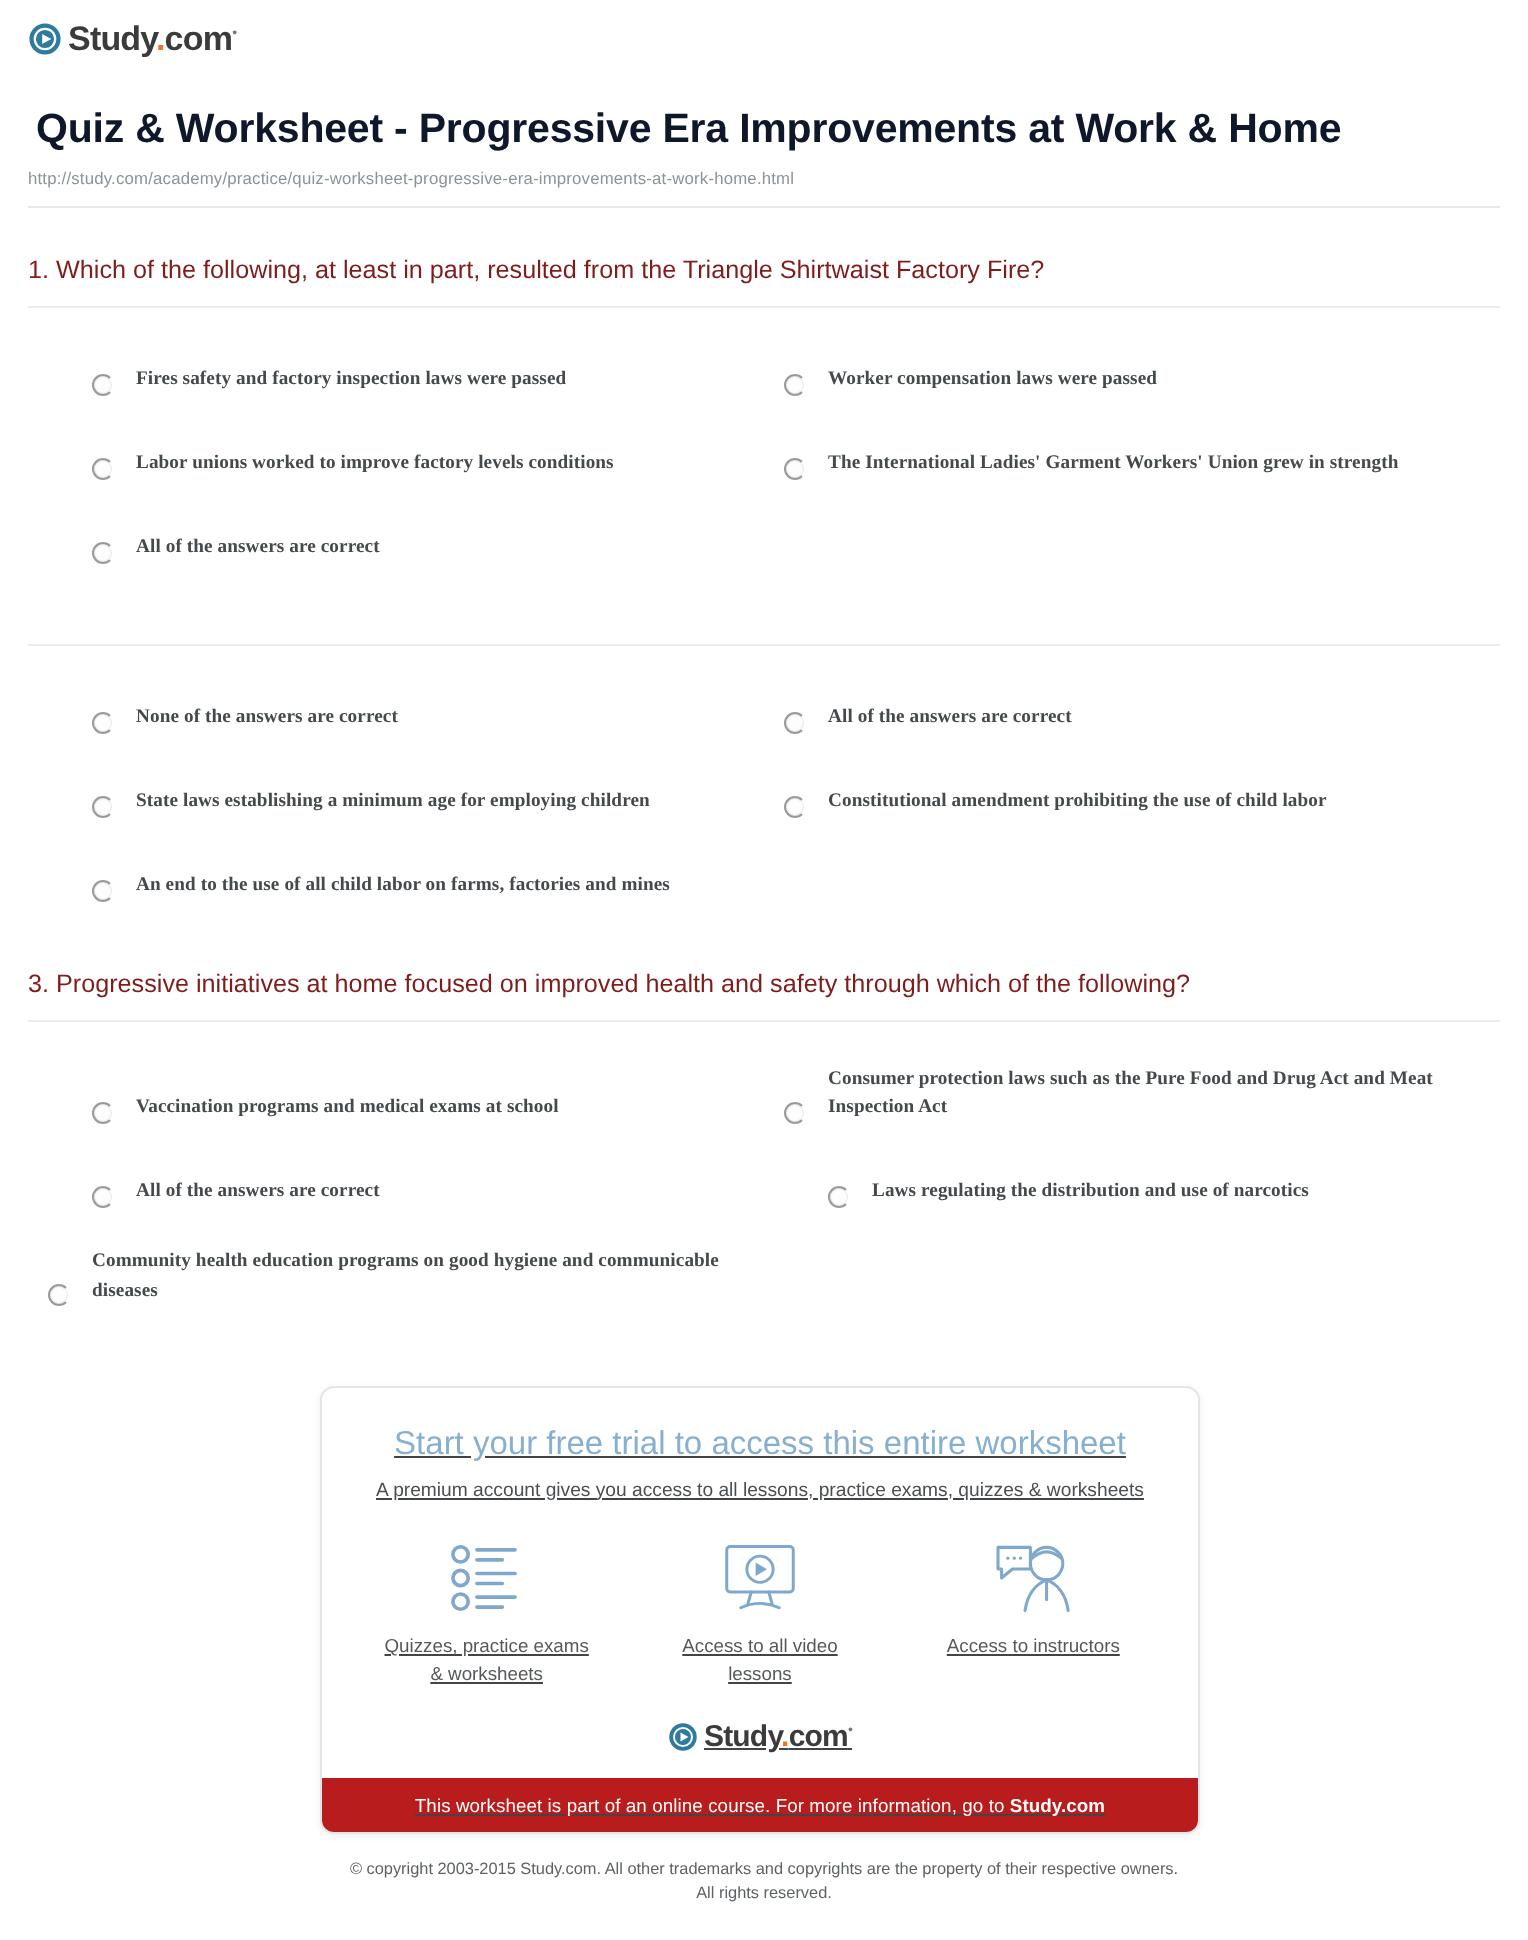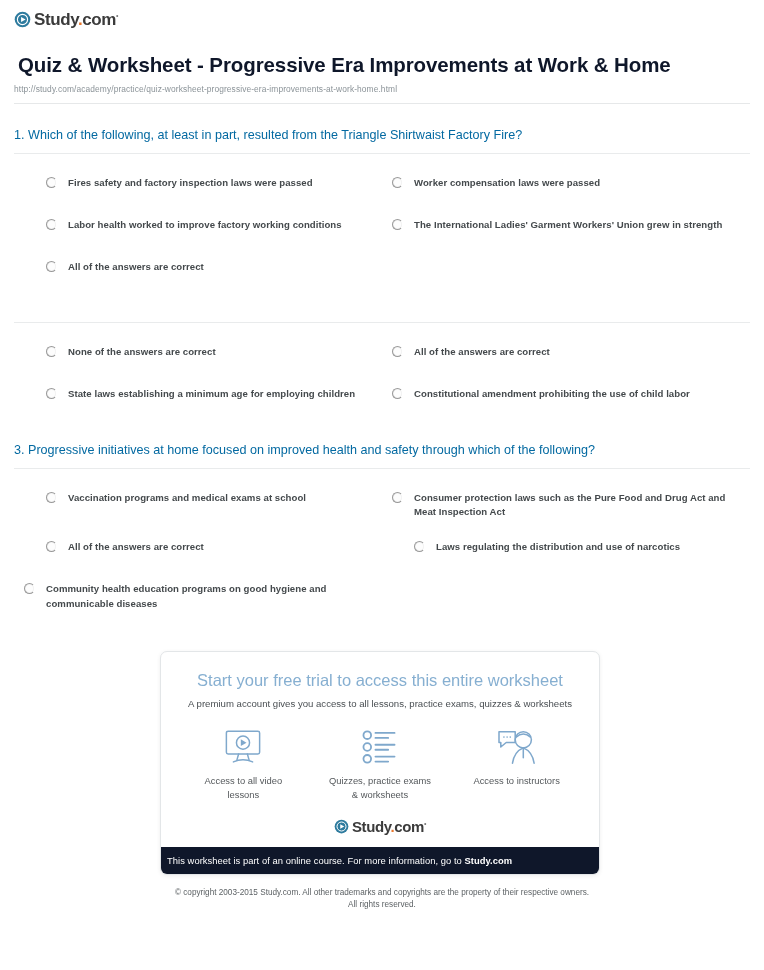--- a/index.html
+++ b/index.html
@@ -70,39 +70,40 @@
     margin: 9px 0 0 0;
   }
 
   
   .quiz {
     padding: 0 14px;
   }
   .question-block { padding-top: 22px; }
   .question-text {
     font-size: 12.6px;
-    color: #0369a1;
+    color: #7f1d1d;
     line-height: 1.5;
     font-weight: normal;
   }
   .question-rule {
     border-bottom: 1px solid #e9ebec;
     margin-top: 8px;
   }
   .answer-grid {
     display: flex;
     flex-wrap: wrap;
     padding-top: 12px;
   }
   .answer-cell {
     width: 50%;
     display: flex;
-    align-items: flex-start;
+    align-items: flex-end;
     padding: 10px 18px 10px 0;
     min-height: 42px;
+    font-family: Liberation Serif, serif;
   }
   .answer-cell.col-left  { padding-left: 32px; }
   .answer-cell.col-right { padding-left: 10px; }
   .radio {
     flex: 0 0 11px;
     width: 11px;
     height: 11px;
     margin-top: 1px;
     margin-right: 11px;
     border: 1px solid #9a9a9a;
@@ -117,20 +118,21 @@
     color: #44494c;
     line-height: 1.52;
     letter-spacing: 0.05px;
   }
 
   
   .promo-wrap {
     padding: 30px 4px 0 0;
     display: flex;
     justify-content: center;
+    text-decoration: underline;
   }
   .promo-card {
     width: 440px;
     background: #ffffff;
     border: 1px solid #e3e6e8;
     border-radius: 7px;
     box-shadow: 0 1px 4px rgba(0,0,0,0.07);
     overflow: hidden;
     padding-top: 14px;
   }
@@ -172,22 +174,23 @@
   }
   .promo-logo {
     display: flex;
     align-items: center;
     justify-content: center;
     padding: 14px 0 13px 0;
   }
   .promo-logo .logo-mark { width: 15px; height: 15px; flex: 0 0 15px; }
   .promo-logo .logo-word { font-size: 15px; }
   .promo-bar {
-    background: #0f172a;
+    background: #b91c1c;
     color: #ffffff;
+    text-align: center;
     font-size: 9.4px;
     padding: 8px 6px;
     letter-spacing: 0.05px;
   }
   .promo-bar b { font-weight: bold; }
 
   
   .copyright {
     text-align: center;
     font-size: 8.2px;
@@ -225,21 +228,21 @@
       <label class="answer-cell col-left">
         <span class="radio"></span>
         <span class="answer-text">Fires safety and factory inspection laws were passed</span>
       </label>
       <label class="answer-cell col-right">
         <span class="radio"></span>
         <span class="answer-text">Worker compensation laws were passed</span>
       </label>
       <label class="answer-cell col-left">
         <span class="radio"></span>
-        <span class="answer-text">Labor health worked to improve factory working conditions</span>
+        <span class="answer-text">Labor unions worked to improve factory levels conditions</span>
       </label>
       <label class="answer-cell col-right">
         <span class="radio"></span>
         <span class="answer-text">The International Ladies' Garment Workers' Union grew in strength</span>
       </label>
       <label class="answer-cell col-left">
         <span class="radio"></span>
         <span class="answer-text">All of the answers are correct</span>
       </label>
     </div>
@@ -256,20 +259,24 @@
         <span class="radio"></span>
         <span class="answer-text">All of the answers are correct</span>
       </label>
       <label class="answer-cell col-left">
         <span class="radio"></span>
         <span class="answer-text">State laws establishing a minimum age for employing children</span>
       </label>
       <label class="answer-cell col-right">
         <span class="radio"></span>
         <span class="answer-text">Constitutional amendment prohibiting the use of child labor</span>
+      </label>
+      <label class="answer-cell col-left">
+        <span class="radio"></span>
+        <span class="answer-text">An end to the use of all child labor on farms, factories and mines</span>
       </label>
     </div>
   </div>
 
   <div class="question-block">
     <div class="question-text">3. Progressive initiatives at home focused on improved health and safety through which of the following?</div>
     <div class="question-rule"></div>
     <div class="answer-grid">
       <label class="answer-cell col-left">
         <span class="radio"></span>
@@ -296,46 +303,46 @@
 
 </div>
 
 <div class="promo-wrap">
   <div class="promo-card">
 
     <div class="promo-headline">Start your free trial to access this entire worksheet</div>
     <div class="promo-sub">A premium account gives you access to all lessons, practice exams, quizzes &amp; worksheets</div>
 
     <div class="features">
-
-      <div class="feature">
-        <div class="feature-icon">
-          <svg viewBox="0 0 48 42" width="42" height="38" fill="none" stroke="#7fa8cc" stroke-width="1.7" stroke-linecap="round" stroke-linejoin="round">
-            <rect x="5" y="3" width="38" height="26" rx="2"></rect>
-            <circle cx="24" cy="16" r="7.5"></circle>
-            <polygon points="21.5,12.2 28,16 21.5,19.8" fill="#7fa8cc" stroke="none"></polygon>
-            <path d="M19 29 L17 36 M29 29 L31 36"></path>
-            <path d="M13 38 Q24 33 35 38"></path>
-          </svg>
-        </div>
-        <div class="feature-label">Access to all video lessons</div>
-      </div>
 
       <div class="feature">
         <div class="feature-icon">
           <svg viewBox="0 0 44 38" width="40" height="36" fill="none" stroke="#7fa8cc" stroke-width="2" stroke-linecap="round">
             <circle cx="8" cy="6" r="4.2"></circle>
             <circle cx="8" cy="19" r="4.2"></circle>
             <circle cx="8" cy="32" r="4.2"></circle>
             <path d="M17 3.5 H38 M17 9 H31"></path>
             <path d="M17 16.5 H38 M17 22 H31"></path>
             <path d="M17 29.5 H38 M17 35 H31"></path>
           </svg>
         </div>
         <div class="feature-label">Quizzes, practice exams &amp; worksheets</div>
+      </div>
+
+      <div class="feature">
+        <div class="feature-icon">
+          <svg viewBox="0 0 48 42" width="42" height="38" fill="none" stroke="#7fa8cc" stroke-width="1.7" stroke-linecap="round" stroke-linejoin="round">
+            <rect x="5" y="3" width="38" height="26" rx="2"></rect>
+            <circle cx="24" cy="16" r="7.5"></circle>
+            <polygon points="21.5,12.2 28,16 21.5,19.8" fill="#7fa8cc" stroke="none"></polygon>
+            <path d="M19 29 L17 36 M29 29 L31 36"></path>
+            <path d="M13 38 Q24 33 35 38"></path>
+          </svg>
+        </div>
+        <div class="feature-label">Access to all video lessons</div>
       </div>
 
 
       <div class="feature">
         <div class="feature-icon">
           <svg viewBox="0 0 46 40" width="42" height="36" fill="none" stroke="#7fa8cc" stroke-width="1.7" stroke-linecap="round" stroke-linejoin="round">
             <path d="M3 3 H21 V15 H11 L5 20 V15 H3 Z"></path>
             <circle cx="8.5" cy="9" r="0.9" fill="#7fa8cc" stroke="none"></circle>
             <circle cx="12" cy="9" r="0.9" fill="#7fa8cc" stroke="none"></circle>
             <circle cx="15.5" cy="9" r="0.9" fill="#7fa8cc" stroke="none"></circle>

